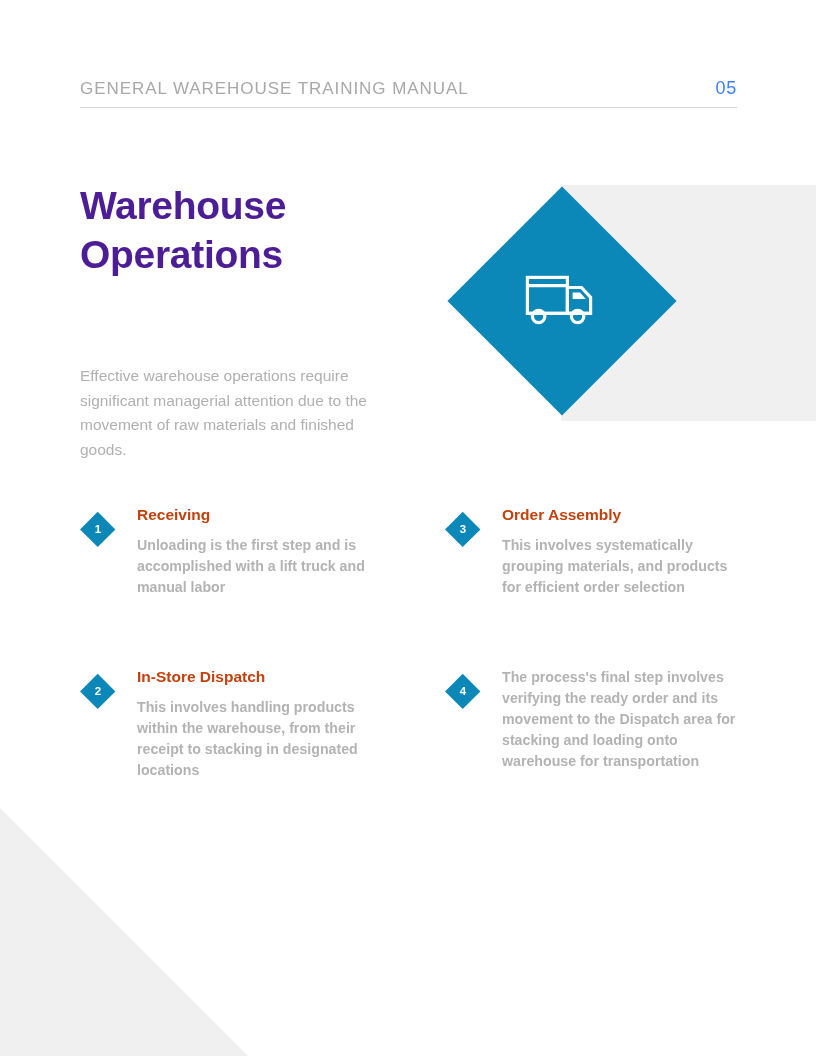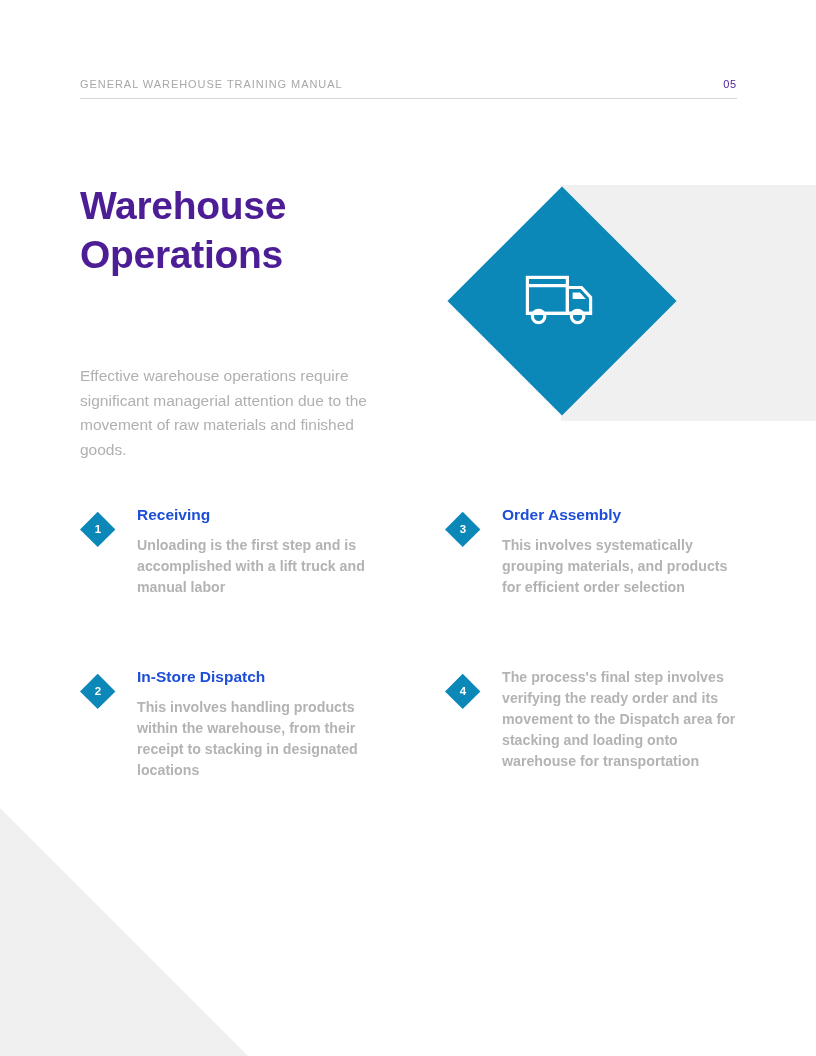--- a/index.html
+++ b/index.html
@@ -47,31 +47,31 @@
     top: 78px;
     width: 657px;
     display: flex;
     align-items: flex-end;
     justify-content: space-between;
     padding-bottom: 8px;
     border-bottom: 1.5px solid #d6d6d6;
     box-sizing: border-box;
   }
   .doc-header-title {
-    font-size: 11px;
+    font-size: 17px;
     letter-spacing: 0.95px;
     color: #a8a8a8;
     text-transform: uppercase;
     font-weight: 400;
     white-space: nowrap;
   }
   .doc-header-page {
-    font-size: 11px;
+    font-size: 18px;
     letter-spacing: 0.8px;
-    color: #4c1d95;
+    color: #3b82f6;
     font-weight: 400;
   }
 
   
   .hero-title {
     position: absolute;
     left: 80px;
     top: 181px;
     width: 330px;
     font-size: 39px;
@@ -169,21 +169,21 @@
     font-weight: 700;
     line-height: 1;
   }
 
   .step-body {
     margin-left: 57px;
   }
   .step-title {
     font-size: 15.5px;
     font-weight: 700;
-    color: #1d4ed8;
+    color: #c2410c;
     line-height: 20px;
     margin-bottom: 10px;
   }
   .step-desc {
     font-size: 14.2px;
     line-height: 21px;
     color: #b3b3b3;
     font-weight: 700;
     width: 238px;
   }

